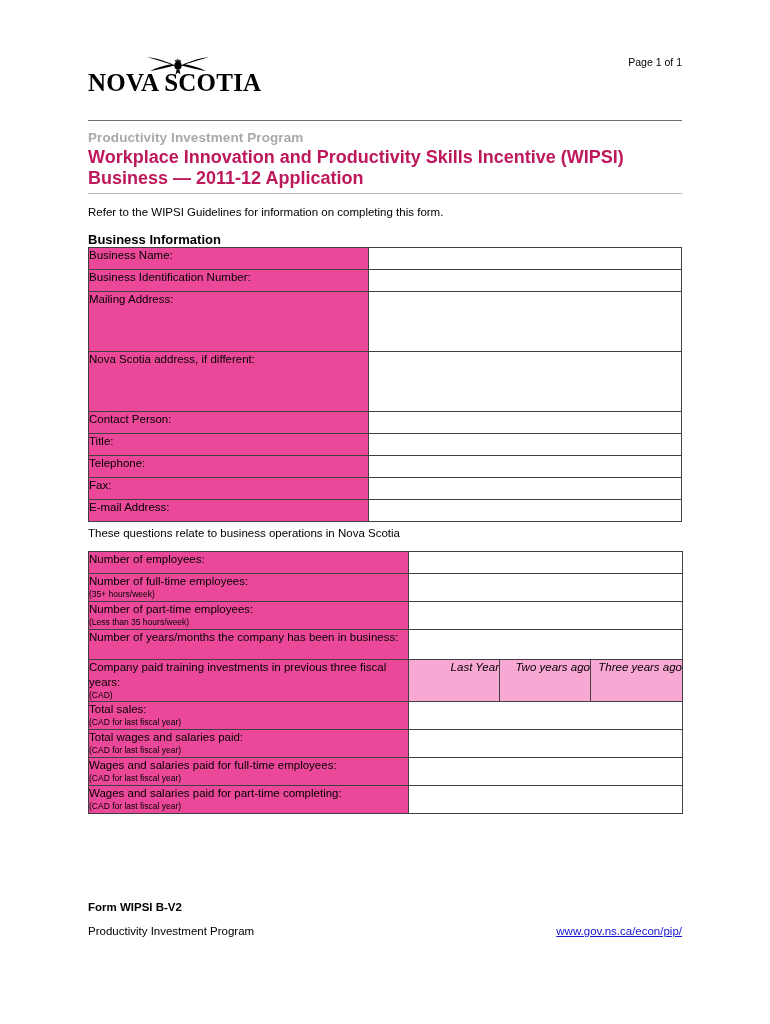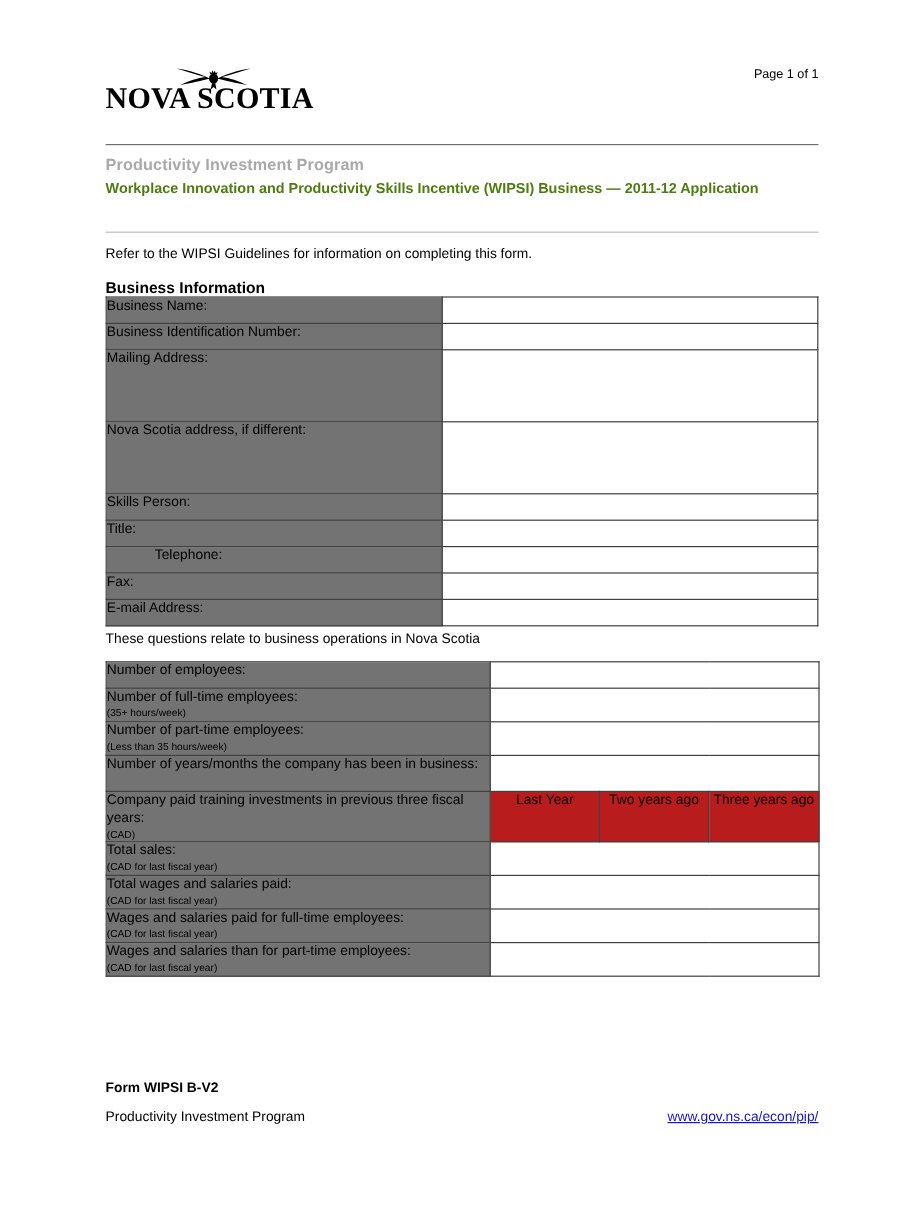--- a/index.html
+++ b/index.html
@@ -83,24 +83,24 @@
     font-size: 13.5px;
     font-weight: bold;
     color: #a9a9a9;
     letter-spacing: 0.1px;
   }
   .doc-title {
     position: absolute;
     left: 88px;
     top: 147px;
     width: 600px;
-    font-size: 12px;
+    font-size: 18px;
     font-weight: bold;
     line-height: 21px;
-    color: #4d7c0f;
+    color: #be185d;
   }
 
   .intro-line {
     position: absolute;
     left: 88px;
     top: 205px;
     font-size: 11.5px;
     line-height: 15px;
   }
   .section-heading {
@@ -133,32 +133,33 @@
   #table-operations   { top: 551px; }
 
   table.form-table td {
     border: 1px solid #404040;
     padding: 0;
     vertical-align: top;
     font-size: 11.5px;
     line-height: 15px;
   }
   td.label-cell {
-    background: #737373;
+    background: #ec4899;
     padding: 5px 0 5px 9px;
   }
   td.value-cell {
     background: #ffffff;
   }
   td.sub-col {
-    background: #b91c1c;
-    text-align: center;
+    background: #f9a8d4;
+    text-align: right;
     vertical-align: middle;
     font-size: 10.5px;
     padding: 4px 2px;
+    font-style: italic;
   }
   .cell-label {
     display: block;
     font-size: 11.5px;
     line-height: 15px;
   }
   .cell-sublabel {
     display: block;
     font-size: 8.5px;
     line-height: 11px;
@@ -252,36 +253,36 @@
         <tr style="height: 60px;">
           <td class="label-cell" style="width: 279px;">
             <span class="cell-label">Nova Scotia address, if different:</span>
           </td>
           <td class="value-cell">
             <span class="cell-label"></span>
           </td>
         </tr>
         <tr style="height: 22px;">
           <td class="label-cell" style="width: 279px;">
-            <span class="cell-label">Skills Person:</span>
+            <span class="cell-label">Contact Person:</span>
           </td>
           <td class="value-cell">
             <span class="cell-label"></span>
           </td>
         </tr>
         <tr style="height: 22px; padding-left: 41px;">
           <td class="label-cell" style="width: 279px;">
             <span class="cell-label">Title:</span>
           </td>
           <td class="value-cell">
             <span class="cell-label"></span>
           </td>
         </tr>
         <tr style="height: 22px;">
-          <td class="label-cell" style="width: 279px; padding-left: 40px;">
+          <td class="label-cell" style="width: 279px;">
             <span class="cell-label">Telephone:</span>
           </td>
           <td class="value-cell">
             <span class="cell-label"></span>
           </td>
         </tr>
         <tr style="height: 22px;">
           <td class="label-cell" style="width: 279px;">
             <span class="cell-label">Fax:</span>
           </td>
@@ -375,21 +376,21 @@
           <td class="label-cell">
             <span class="cell-label">Wages and salaries paid for full-time employees:</span>
             <span class="cell-sublabel">(CAD for last fiscal year)</span>
           </td>
           <td class="value-cell" colspan="3">
             <span class="cell-label"></span>
           </td>
         </tr>
         <tr style="height: 28px;">
           <td class="label-cell">
-            <span class="cell-label">Wages and salaries than for part-time employees:</span>
+            <span class="cell-label">Wages and salaries paid for part-time completing:</span>
             <span class="cell-sublabel">(CAD for last fiscal year)</span>
           </td>
           <td class="value-cell" colspan="3">
             <span class="cell-label"></span>
           </td>
         </tr>
       </tbody>
   </table>
 
   <div class="form-code">Form WIPSI B-V2</div>

